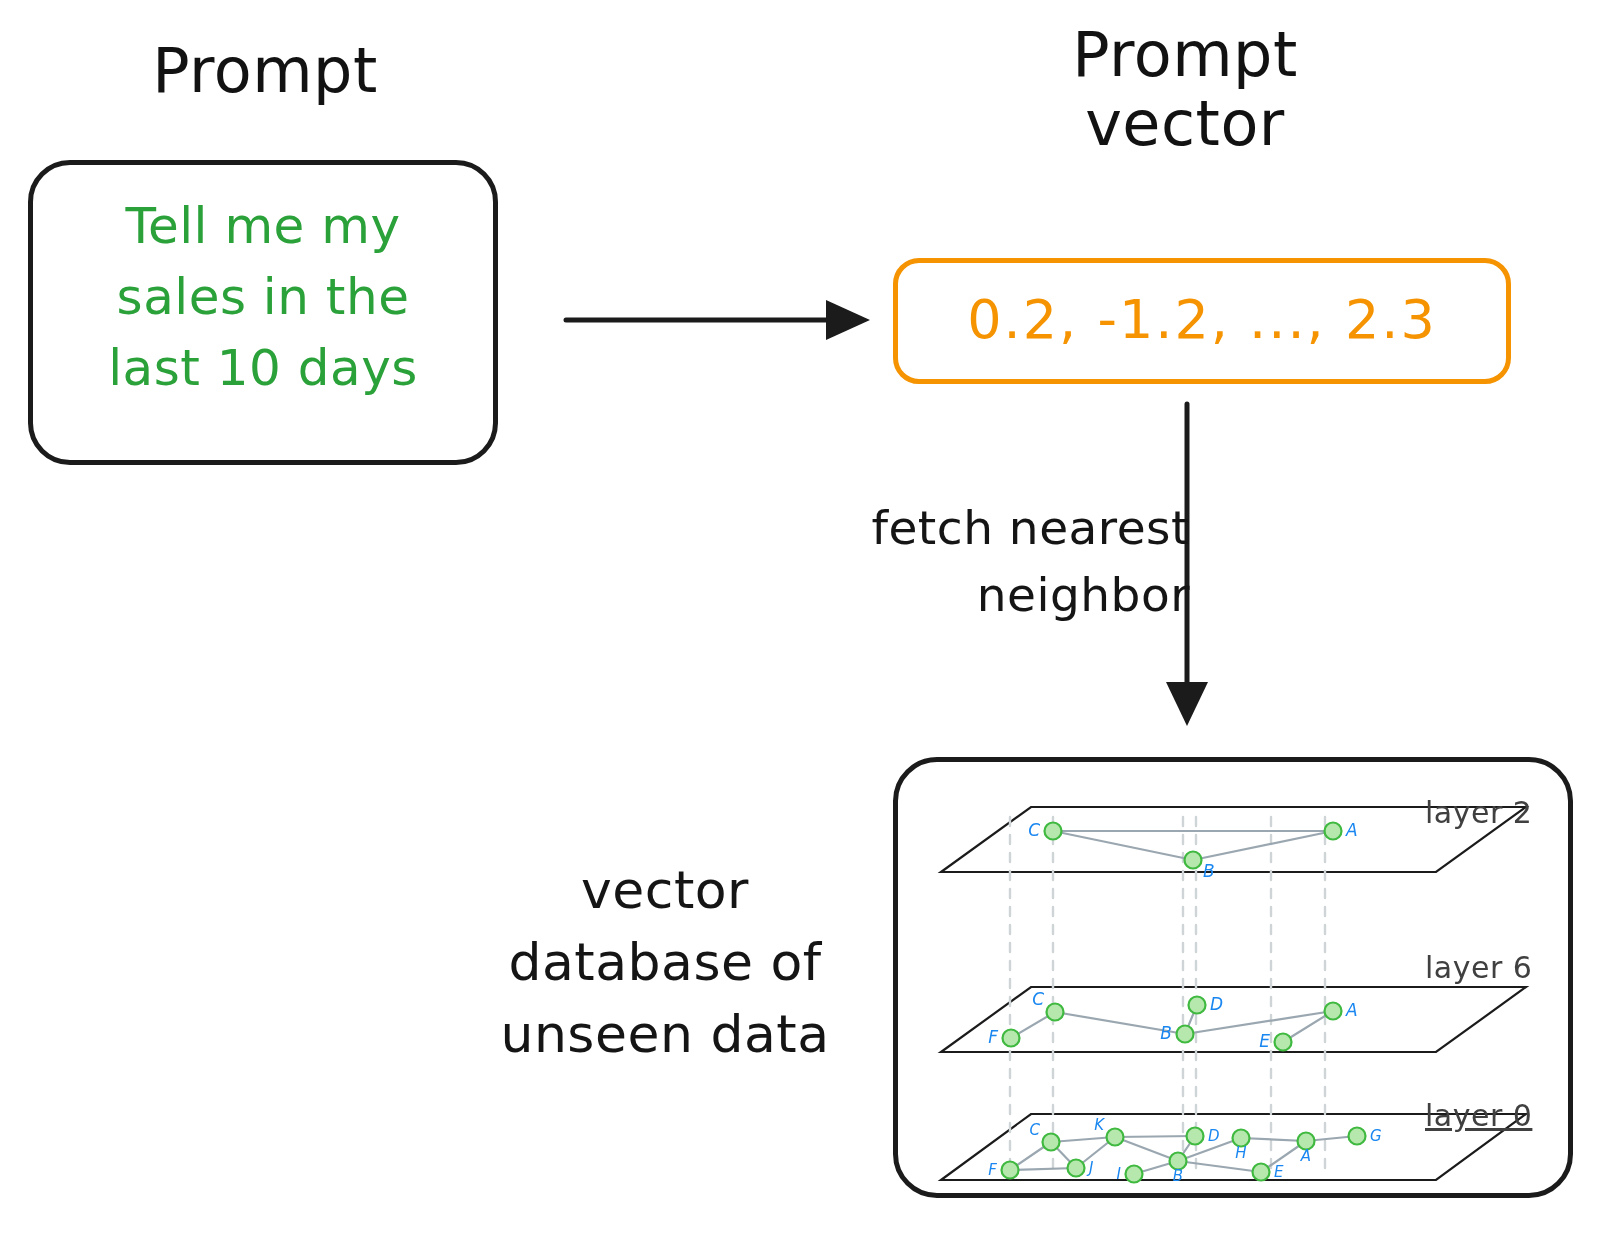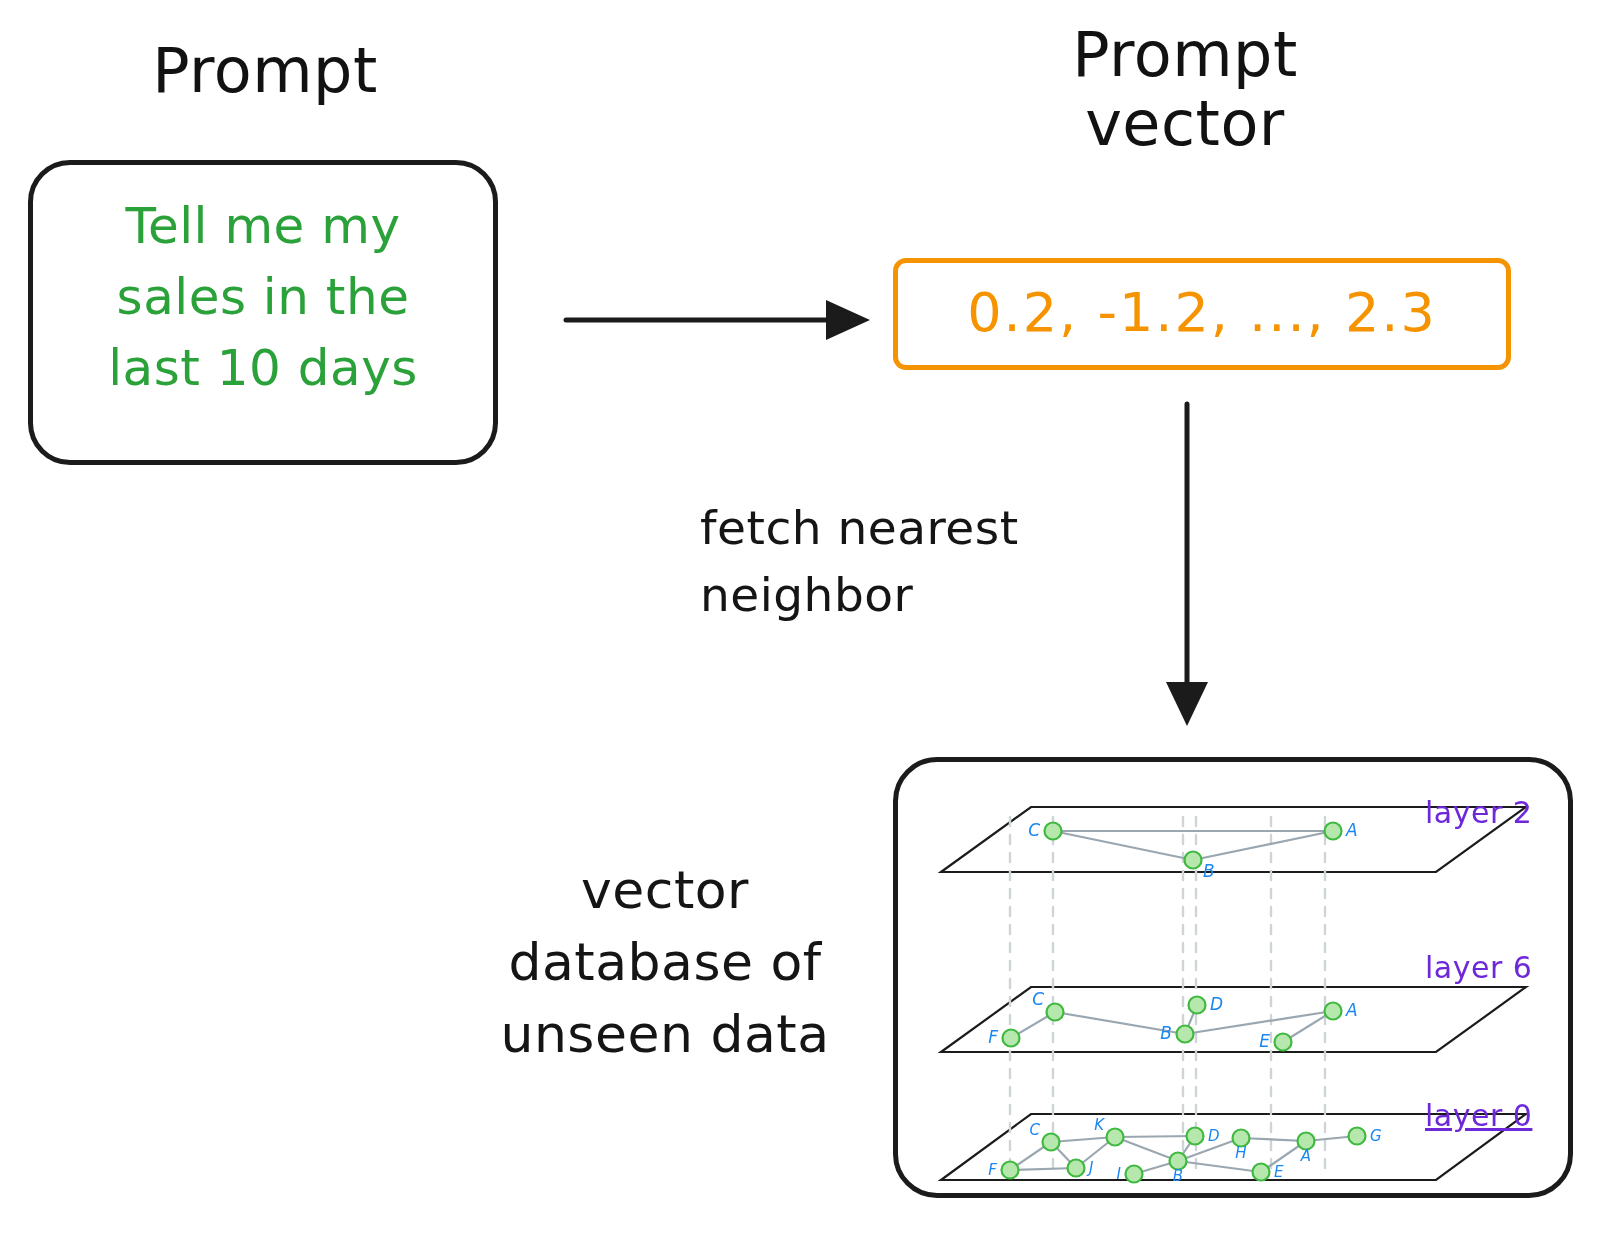--- a/index.html
+++ b/index.html
@@ -76,23 +76,23 @@
     line-height: 1.12;
     white-space: pre-line;
   }
 
   
   #vector-box {
     position: absolute;
     left: 893px;
     top: 258px;
     width: 618px;
-    height: 112px;
+    height: 126px;
     border: 5px solid #f59300;
-    border-radius: 13px;
+    border-radius: 26px;
     box-sizing: border-box;
     background: #ffffff;
   }
   #vector-value {
     position: absolute;
     left: 0;
     top: 50%;
     transform: translateY(-52%);
     width: 100%;
     text-align: center;
@@ -100,21 +100,21 @@
     color: #f59300;
     letter-spacing: 2px;
   }
 
   
   #fetch-label {
     position: absolute;
     left: 700px;
     top: 495px;
     width: 490px;
-    text-align: left;
+    text-align: right;
     font-size: 47px;
     line-height: 1.42;
     color: #151515;
     white-space: pre-line;
   }
 
   
   #db-label {
     position: absolute;
     left: 430px;
@@ -144,21 +144,21 @@
     position: absolute;
     left: 893px;
     top: 757px;
     width: 680px;
     height: 441px;
   }
 
   .layer-label {
     position: absolute;
     font-size: 30px;
-    color: #6d28d9;
+    color: #404040;
     white-space: nowrap;
   }
 </style>
 </head>
 <body>
 
 <div class="canvas">
 
   <div class="hand" id="prompt-title">Prompt</div>
 

